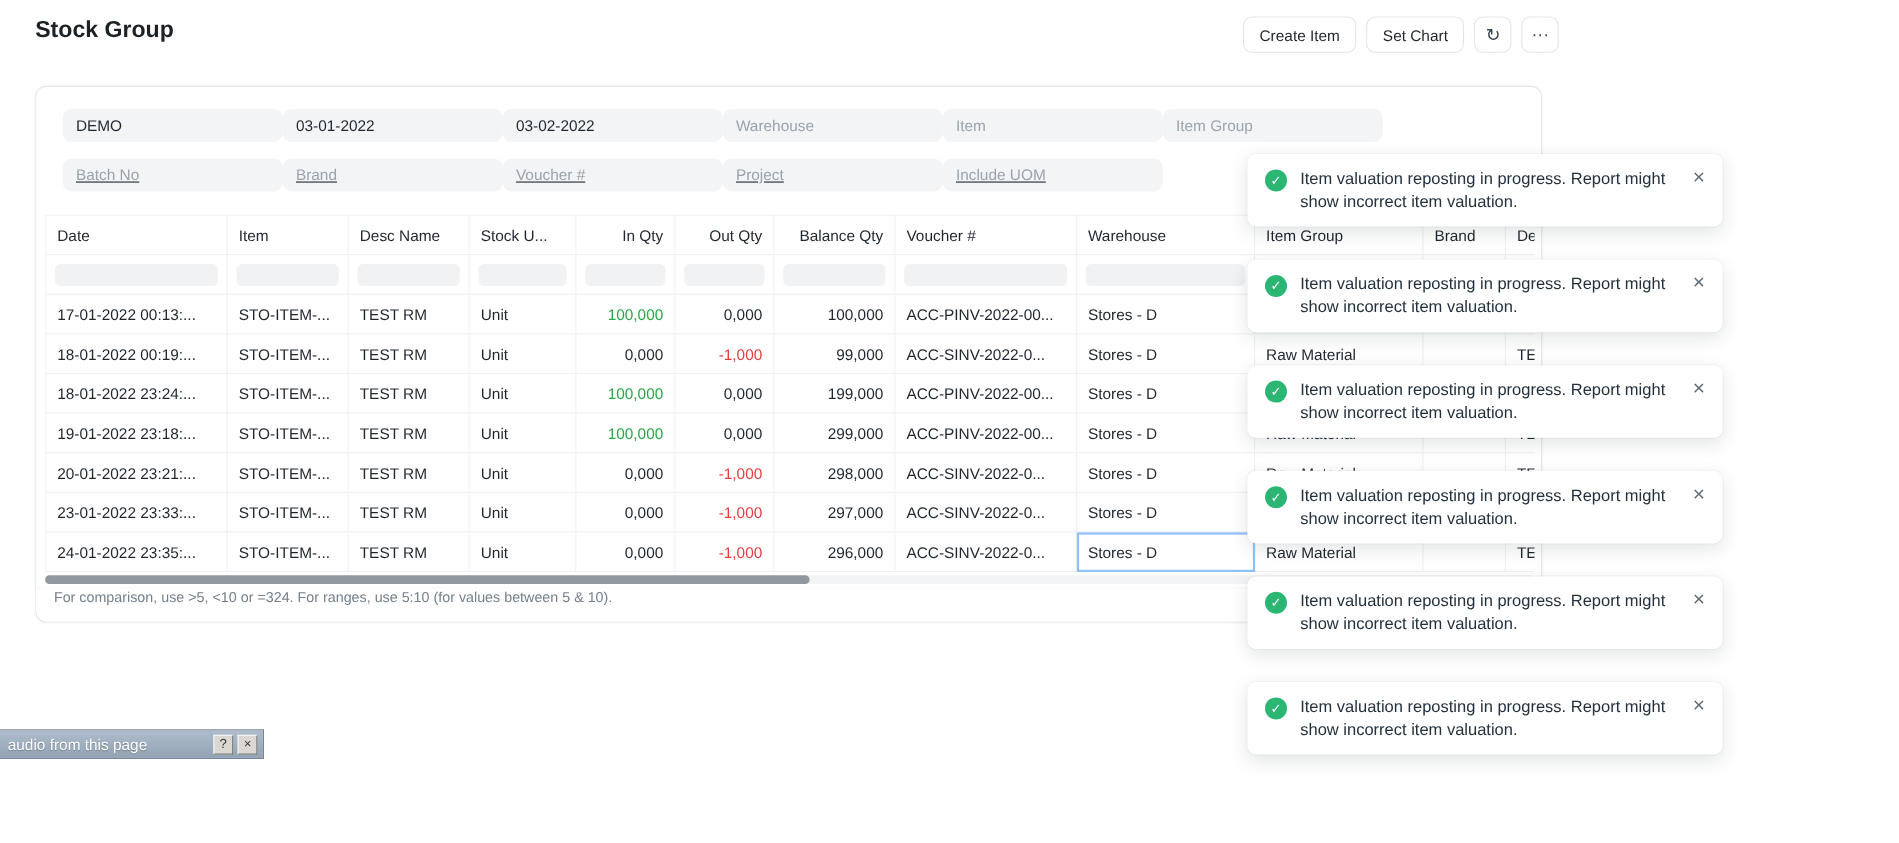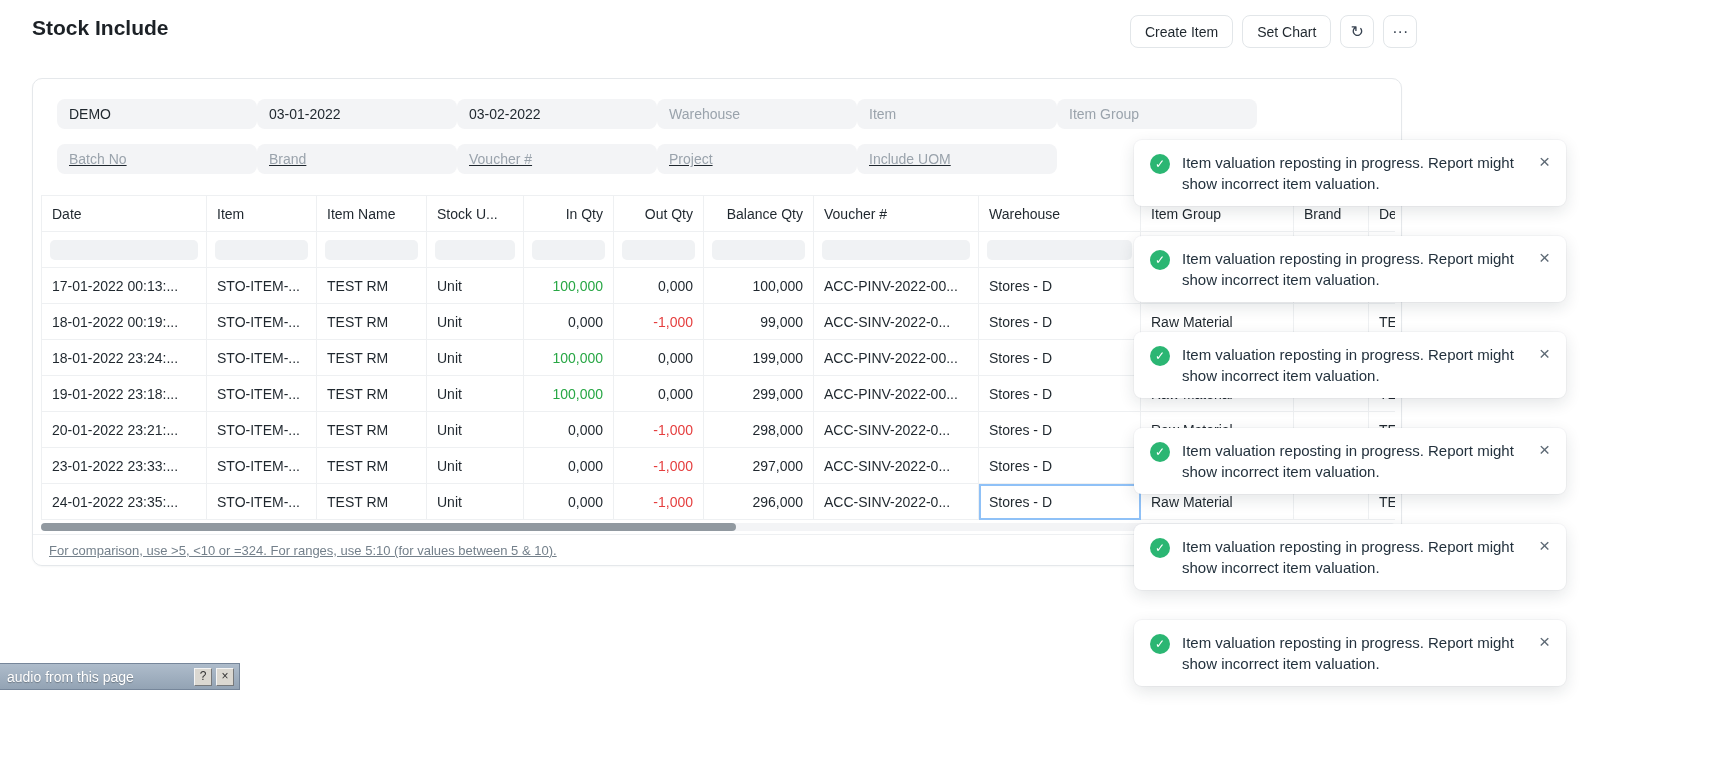--- a/index.html
+++ b/index.html
@@ -36,22 +36,22 @@
   td.sel { outline:2px solid var(--selected-border); outline-offset:-2px; }
   .filter-cell { padding:0 8px; }
   .filter-box { height:20px; width:100%; background:#f0f2f4; border:none; border-radius:5px; display:block; }
 
   .hscroll { position:absolute; top:444px; left:8px; width:1354px; height:8px;
     background:#f3f4f6; border-radius:4px; }
   .hscroll .thumb { position:absolute; left:0; top:0; width:695px; height:8px;
     background:#9199a0; border-radius:4px; }
 
   .help-bar { position:absolute; left:0; right:0; bottom:0; height:31px; border-top:1px solid #eef0f2;
-    display:flex; align-items:center; padding:0 16px; font-size:13px; color:#74808b;
-    border-radius:0 0 10px 10px; background:#fff;text-decoration:underline; }
+    display:flex; padding:0 16px; font-size:13px; color:#74808b;
+    border-radius:0 0 10px 10px; background:#fff; }
 
   
   .toast-stack { position:absolute; left:1134px; top:140px; width:432px; display:flex;
     flex-direction:column; gap:30px; z-index:30; }
   .toast { position:relative; background:#fff; border-radius:8px; min-height:66px;
     box-shadow:0 5px 16px rgba(25,39,52,.12), 0 0 0 1px rgba(25,39,52,.03);
     padding:12px 46px 12px 16px; display:flex; gap:12px; align-items:flex-start; }
   .toast-check { flex:0 0 20px; width:20px; height:20px; border-radius:50%;
     background:var(--toast-icon); color:#fff; font-size:12px; line-height:20px;
     text-align:center; margin-top:2px; }
@@ -68,21 +68,21 @@
   .bar-btn { width:18px; height:18px; margin-left:4px; background:#dbd8d1; color:#333;
     border:1px solid; border-color:#f5f5f5 #77797b #77797b #f5f5f5; font-size:12px;
     line-height:15px; text-align:center; cursor:pointer; font-family:inherit; padding:0;
     text-shadow:none; }
 </style>
 </head>
 <body>
 
 <div class="app">
 
-  <div class="page-title">Stock Include</div>
+  <div class="page-title">Stock Group</div>
 
   <div class="header-actions">
     <button class="btn">Create Item</button>
     <button class="btn">Set Chart</button>
     <button class="btn icon-btn"><span>↻</span></button>
     <button class="btn icon-btn"><span>···</span></button>
   </div>
 
   <div class="card">
     <div class="filter-row r1" id="filter-row-1">
@@ -114,21 +114,21 @@
             <col style="width: 165px;">
             <col style="width: 162px;">
             <col style="width: 153px;">
             <col style="width: 75px;">
             <col style="width: 190px;">
           </colgroup>
         <thead>
           <tr id="header-row">
               <th>Date</th>
               <th>Item</th>
-              <th>Item Name</th>
+              <th>Desc Name</th>
               <th>Stock U...</th>
               <th class="num">In Qty</th>
               <th class="num">Out Qty</th>
               <th class="num">Balance Qty</th>
               <th>Voucher #</th>
               <th>Warehouse</th>
               <th>Item Group</th>
               <th>Brand</th>
               <th>Desc...</th>
             </tr>

